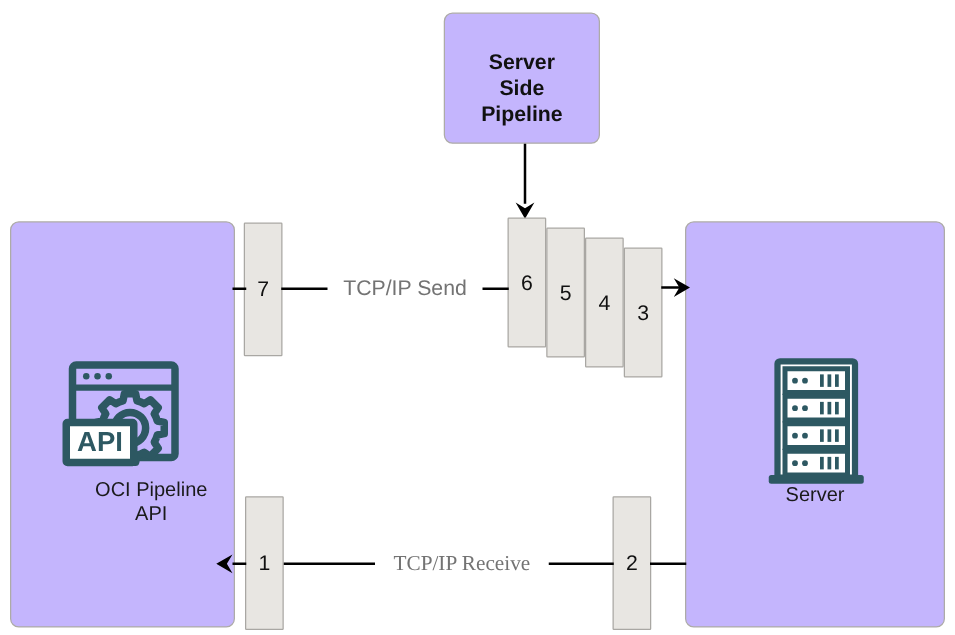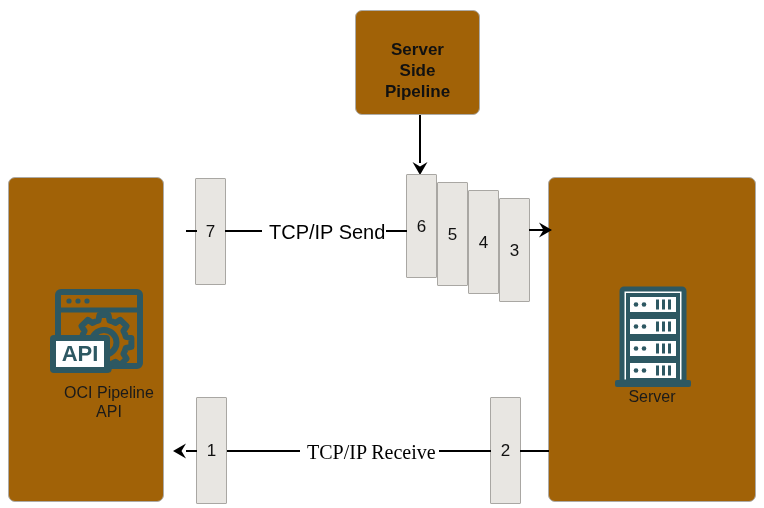--- a/index.html
+++ b/index.html
@@ -15,21 +15,21 @@
     width: 764px;
     height: 508px;
     background: #ffffff;
     overflow: hidden;
   }
 
   
   .box {
     position: absolute;
     box-sizing: border-box;
-    background: #a16207;
+    background: #c4b5fd;
     border: 1px solid #adaba7;
     border-radius: 7px;
   }
   .stage {
     position: absolute;
     box-sizing: border-box;
     background: #e8e6e2;
     border: 1px solid #a9a7a3;
     border-radius: 1px;
   }
@@ -72,22 +72,22 @@
     background: #000000;
   }
   .vline {
     position: absolute;
     width: 2px;
     background: #000000;
   }
   .edge-label {
     position: absolute;
     text-align: center;
-    font-size: 20px;
-    color: #000000;
+    font-size: 17px;
+    color: #737373;
     background: #ffffff;
     padding: 0 7px;
     white-space: nowrap;
   }
   .arrow {
     position: absolute;
     line-height: 0;
   }
 
   
@@ -107,21 +107,21 @@
 Pipeline</div>
   </div>
 
   <div class="vline" style="left:419px; top:115px; width:2px; height:48px;"></div>
   <div class="arrow" style="left:411px; top:158px;">
     <svg width="18" height="18" viewBox="0 0 18 18">
       <path d="M9 17 L1.5 4 L9 8.5 L16.5 4 Z" fill="#000000"></path>
     </svg>
   </div>
 
-  <div class="box" style="left:8px; top:177px; width:156px; height:325px;">
+  <div class="box" style="left:8px; top:177px; width:180px; height:325px;">
     <div class="icon" style="left:40px; top:110px;">
       <svg width="100" height="90" viewBox="0 0 100 90">
 
         <rect x="9" y="4" width="82" height="74" rx="3" ry="3" fill="none" stroke="#2d5862" stroke-width="6"></rect>
 
         <line x1="9" y1="22" x2="91" y2="22" stroke="#2d5862" stroke-width="5"></line>
 
         <circle cx="20" cy="13" r="2.6" fill="#2d5862"></circle>
         <circle cx="29" cy="13" r="2.6" fill="#2d5862"></circle>
         <circle cx="38" cy="13" r="2.6" fill="#2d5862"></circle>

